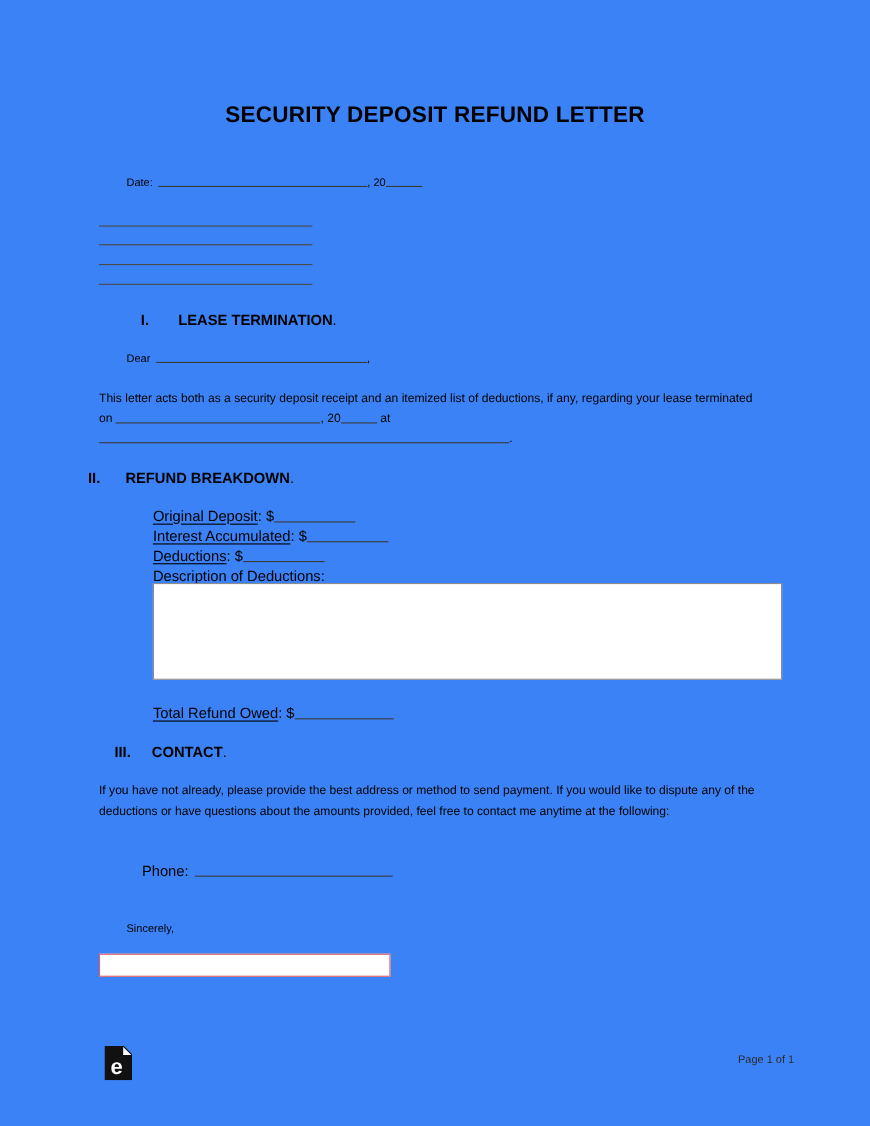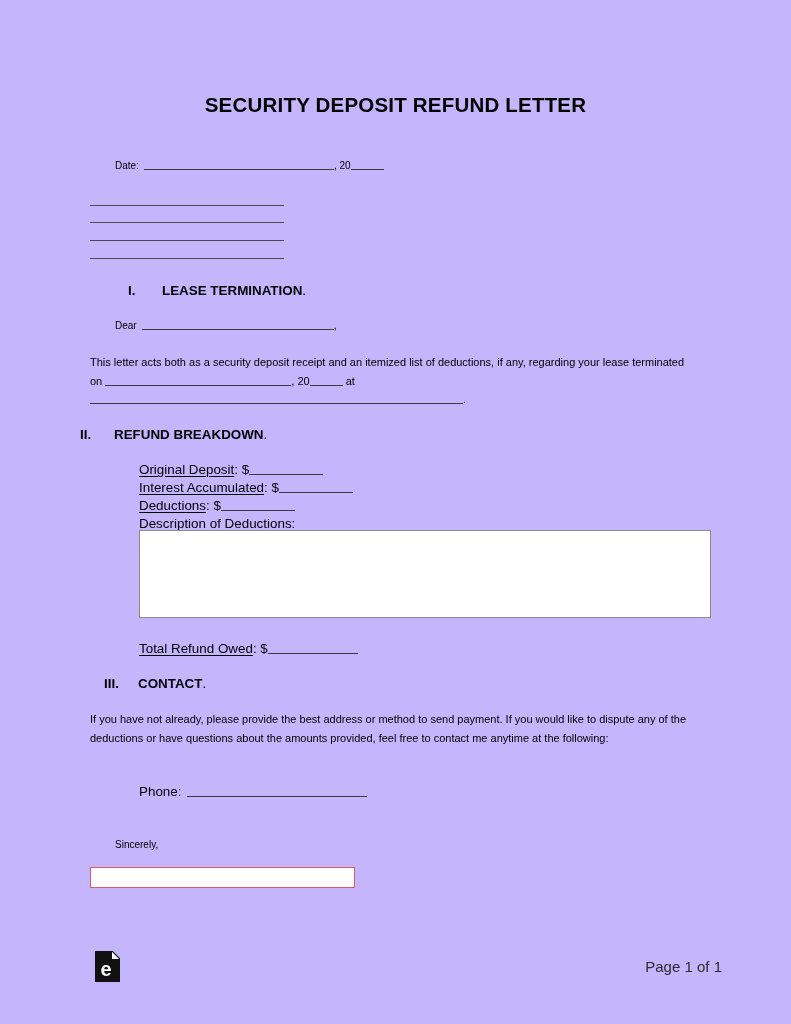--- a/index.html
+++ b/index.html
@@ -10,21 +10,21 @@
   }
   body {
     font-family: "Liberation Sans", sans-serif;
     color: #000000;
   }
   .page {
     position: relative;
     width: 791px;
     height: 1024px;
     margin: 0 auto;
-    background: #c4b5fd;
+    background: #3b82f6;
     overflow: hidden;
     box-sizing: border-box;
   }
 
   
   .doc-title {
     position: absolute;
     left: 0;
     right: 0;
     top: 93px;
@@ -90,21 +90,21 @@
     width: 572px;
     height: 88px;
     border: 1px solid #8c8c8c;
     background: #ffffff;
     box-sizing: border-box;
   }
 
   
   .contact-line {
     position: absolute;
-    left: 139px;
+    left: 129px;
     font-size: 13.4px;
     white-space: nowrap;
     text-align: center;
   }
 
   
   .sig-box {
     position: absolute;
     left: 90px;
     top: 867px;
@@ -120,21 +120,21 @@
     position: absolute;
     left: 95px;
     top: 951px;
     width: 25px;
     height: 31px;
   }
   .page-num {
     position: absolute;
     right: 69px;
     top: 958px;
-    font-size: 15px;
+    font-size: 10px;
     color: #2b2b2b;
   }
 
   .para {
     position: absolute;
     left: 90px;
     width: 606px;
     font-size: 11px;
     line-height: 18.5px;
     text-align: left;

